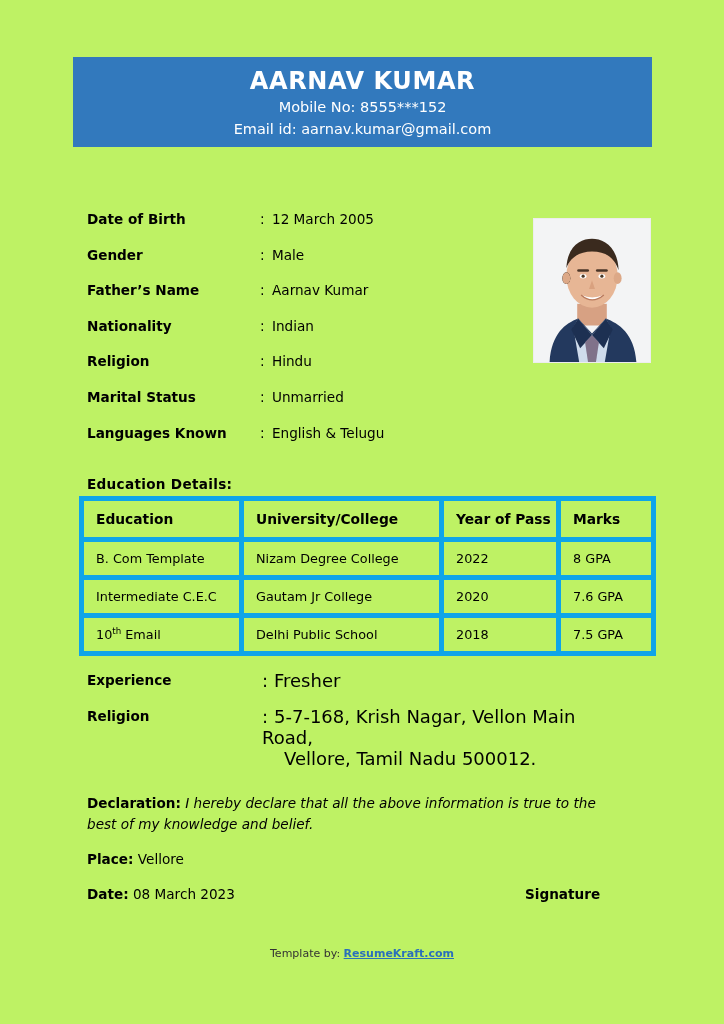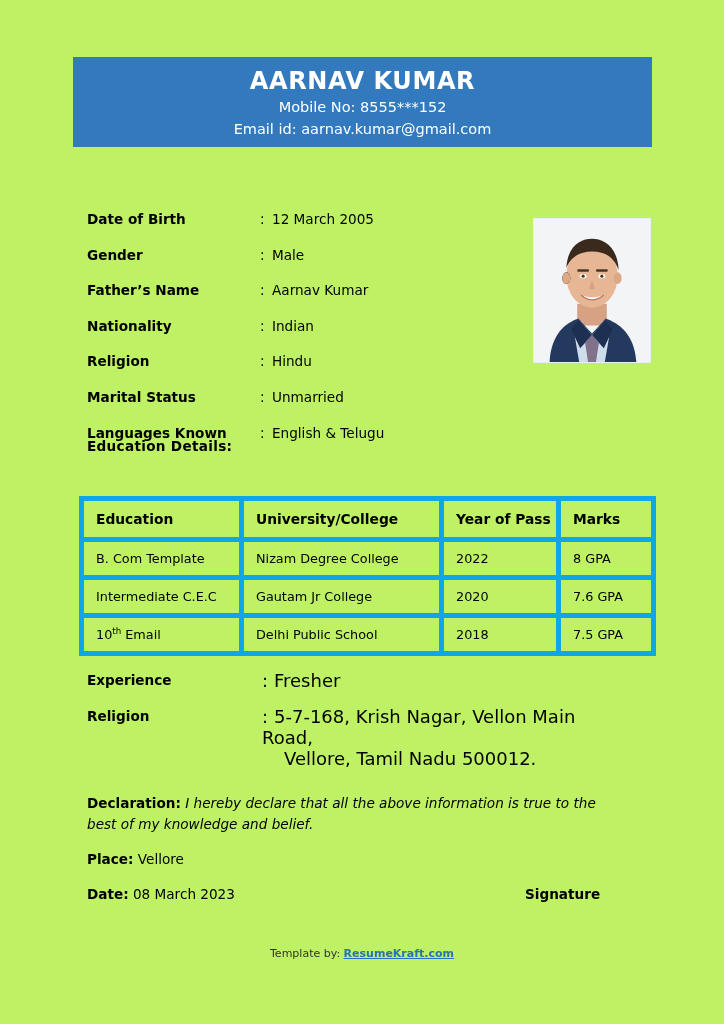--- a/index.html
+++ b/index.html
@@ -88,21 +88,21 @@
     overflow: hidden;
     border: 1px solid #ededed;
     box-sizing: border-box;
   }
   .photo-svg { display: block; width: 100%; height: 100%; }
 
   
   .edu-heading {
     position: absolute;
     left: 87px;
-    top: 438px;
+    top: 476px;
     font-size: 13.6px;
     font-weight: bold;
     letter-spacing: 0.3px;
   }
 
   
   .edu-table {
     position: absolute;
     left: 79px;
     top: 496px;

